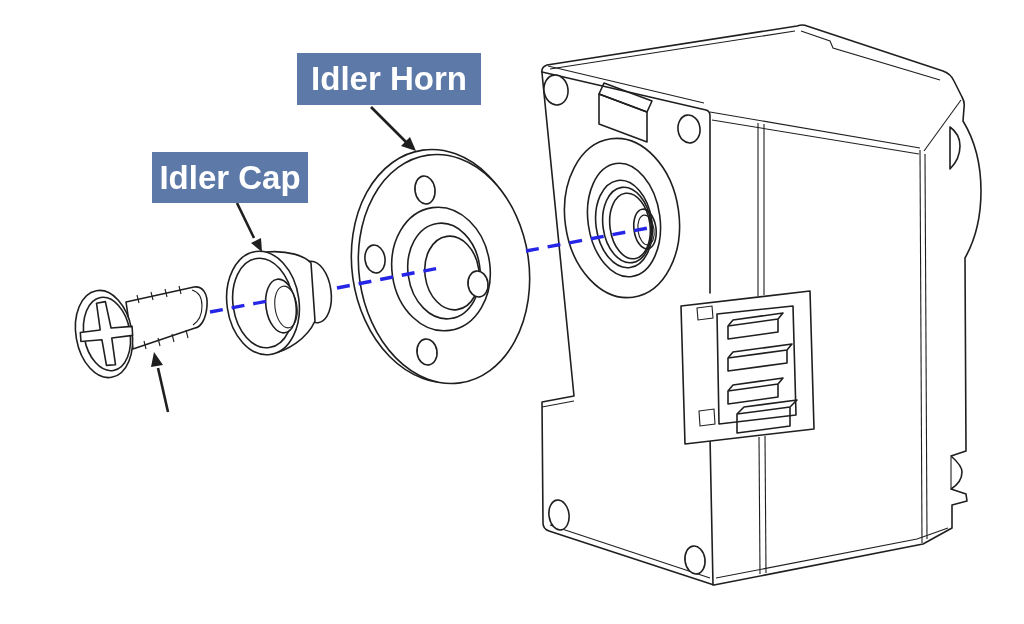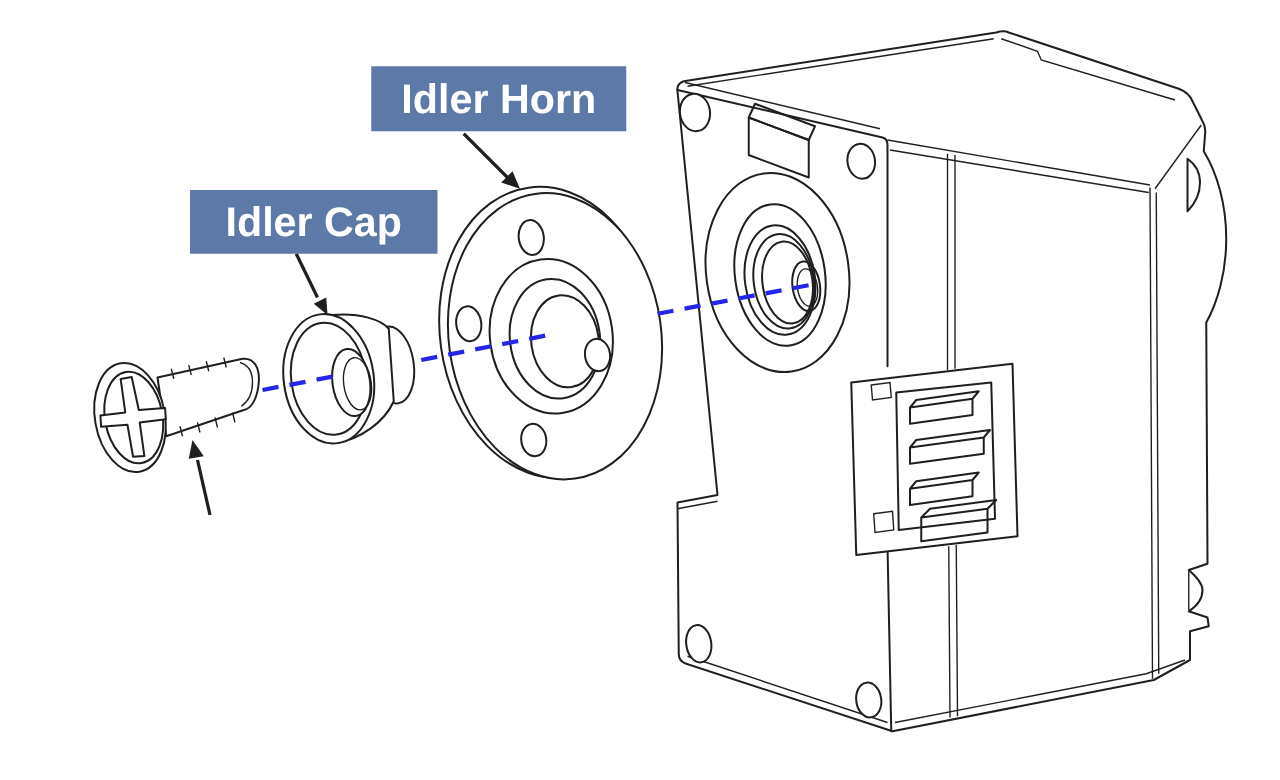--- a/index.html
+++ b/index.html
@@ -8,22 +8,22 @@
   #drawing{position:absolute;left:0;top:0;}
   .ln{fill:none;stroke:var(--line-art,#1f1f1f);stroke-width:1.6;stroke-linejoin:round;stroke-linecap:round;}
   .shape{fill:var(--background,#fff);stroke:var(--line-art,#1f1f1f);stroke-width:1.6;stroke-linejoin:round;}
   .thin{fill:none;stroke:var(--line-art,#1f1f1f);stroke-width:1.1;}
   .axis{fill:none;stroke:var(--axis-line,#2525e8);stroke-width:3.4;stroke-dasharray:13 9;}
   .arrow-line{fill:none;stroke:var(--line-art,#1f1f1f);stroke-width:2.6;}
   .arrow-head{fill:var(--line-art,#1f1f1f);stroke:none;}
   .part-label{position:absolute;display:flex;align-items:center;justify-content:center;
       background:var(--label-bg,#5d79a8);color:var(--label-text,#fff);
       font-size:33px;font-weight:700;letter-spacing:0px;white-space:nowrap;}
-  .lbl-horn{left:297px;top:53px;width:204px;height:52px;}
-  .lbl-cap{left:152px;top:152px;width:198px;height:51px;}
+  .lbl-horn{left:297px;top:53px;width:184px;height:52px;}
+  .lbl-cap{left:152px;top:152px;width:156px;height:51px;}
   .lbl-screw{left:33px;top:414px;width:309px;height:51px;font-size:34px;}
 </style>
 </head>
 <body>
 
 <div id="stage">
 
   <svg id="drawing" width="1024" height="624" viewBox="0 0 1024 624">
 
     <g>

